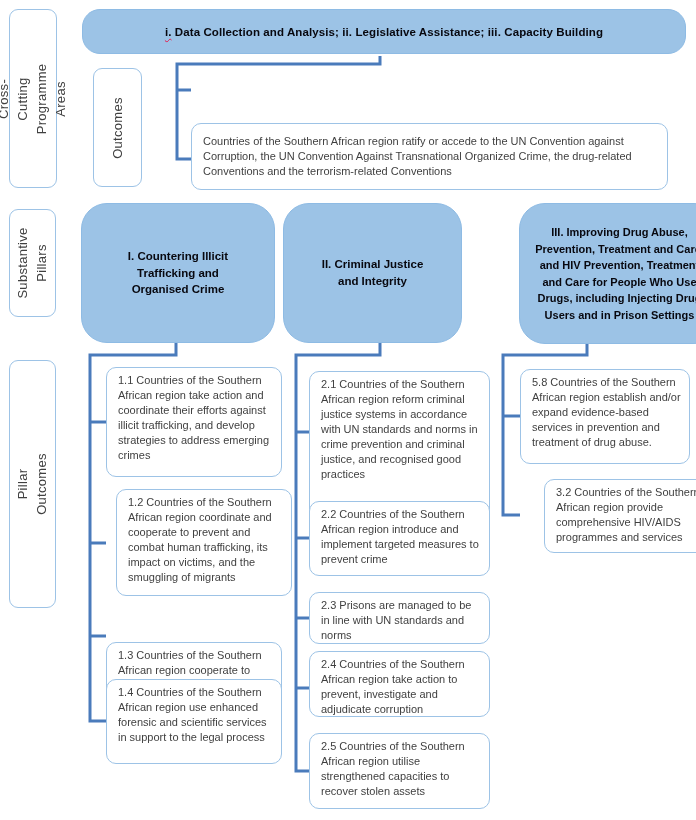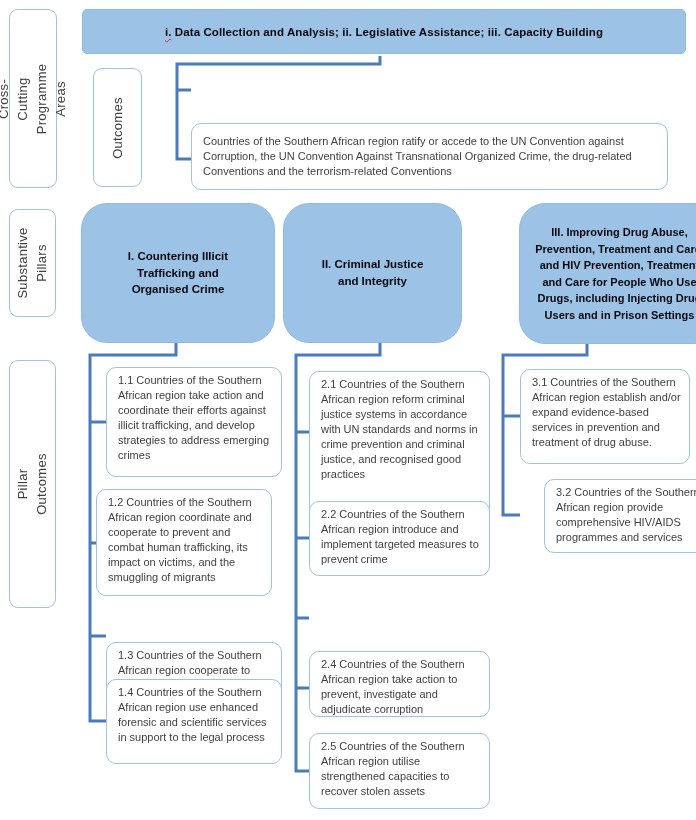--- a/index.html
+++ b/index.html
@@ -17,21 +17,21 @@
     transform:translate(-50%,-50%) rotate(-90deg);
     white-space:pre-line;text-align:center;
     font-size:13px;line-height:1.45;color:#404040;letter-spacing:.3px;
   }
   
   .bluebox{
     background:#9CC3E6;border:1px solid #8EBBE4;
     display:flex;align-items:center;justify-content:center;
     text-align:center;font-weight:bold;color:#08080f;
   }
-  .topbar{border-radius:5px;font-size:11.5px;letter-spacing:.1px;}
+  .topbar{border-radius:18px;font-size:11.5px;letter-spacing:.1px;}
   .pillar{border-radius:26px;font-size:11.5px;line-height:1.45;}
   .pillar3{font-size:11px;line-height:1.5;margin-left:26px;}
   .misspell{
     text-decoration-line:underline;
     text-decoration-style:wavy;
     text-decoration-color:#e5194b;
     text-decoration-thickness:1px;
     text-underline-offset:2px;
   }
   
@@ -103,43 +103,46 @@
     <span>III. Improving Drug Abuse, Prevention, Treatment and Care, and HIV Prevention, Treatment and Care for People Who Use Drugs, including Injecting Drug Users and in Prison Settings</span>
   </div>
 
   <div class="abs rail" style="left:9px;top:360px;width:47px;height:248px">
     <span class="vtext">Pillar Outcomes</span>
   </div>
 
   <div class="abs wbox" style="left:106px;top:367px;width:176px;height:110px">
     <span>1.1 Countries of the Southern African region take action and coordinate their efforts against illicit trafficking, and develop strategies to address emerging crimes</span>
   </div>
-  <div class="abs wbox" style="left:96px;top:489px;width:176px;height:107px">
+  <div class="abs wbox" style="left:116px;top:489px;width:176px;height:107px">
     <span>1.2 Countries of the Southern African region coordinate and cooperate to prevent and combat human trafficking, its impact on victims, and the smuggling of migrants</span>
   </div>
   <div class="abs wbox" style="left:106px;top:642px;width:176px;height:56px">
     <span>1.3 Countries of the Southern African region cooperate to combat money laundering</span>
   </div>
   <div class="abs wbox" style="left:106px;top:679px;width:176px;height:85px">
     <span>1.4 Countries of the Southern African region use enhanced forensic and scientific services in support to the legal process</span>
   </div>
 
   <div class="abs wbox" style="left:309px;top:371px;width:181px;height:149px">
     <span>2.1 Countries of the Southern African region reform criminal justice systems in accordance with UN standards and norms in crime prevention and criminal justice, and recognised good practices</span>
   </div>
   <div class="abs wbox" style="left:309px;top:501px;width:181px;height:75px">
     <span>2.2 Countries of the Southern African region introduce and implement targeted measures to prevent crime</span>
   </div>
+  <div class="abs wbox" style="left:309px;top:592px;width:181px;height:52px">
+    <span>2.3 Prisons are managed to be in line with UN standards and norms</span>
+  </div>
   <div class="abs wbox" style="left:309px;top:651px;width:181px;height:66px">
     <span>2.4 Countries of the Southern African region take action to prevent, investigate and adjudicate corruption</span>
   </div>
   <div class="abs wbox" style="left:309px;top:733px;width:181px;height:76px">
     <span>2.5 Countries of the Southern African region utilise strengthened capacities to recover stolen assets</span>
   </div>
 
   <div class="abs wbox" style="left:520px;top:369px;width:170px;height:95px">
-    <span>3.1 Countries of the Southern African region establish and/or expand evidence-based services in prevention and treatment of drug abuse.</span>
+    <span>5.8 Countries of the Southern African region establish and/or expand evidence-based services in prevention and treatment of drug abuse.</span>
   </div>
   <div class="abs wbox" style="left:544px;top:479px;width:170px;height:74px">
     <span>3.2 Countries of the Southern African region provide comprehensive HIV/AIDS programmes and services</span>
   </div>
 
 </div>
 
 </body></html>

